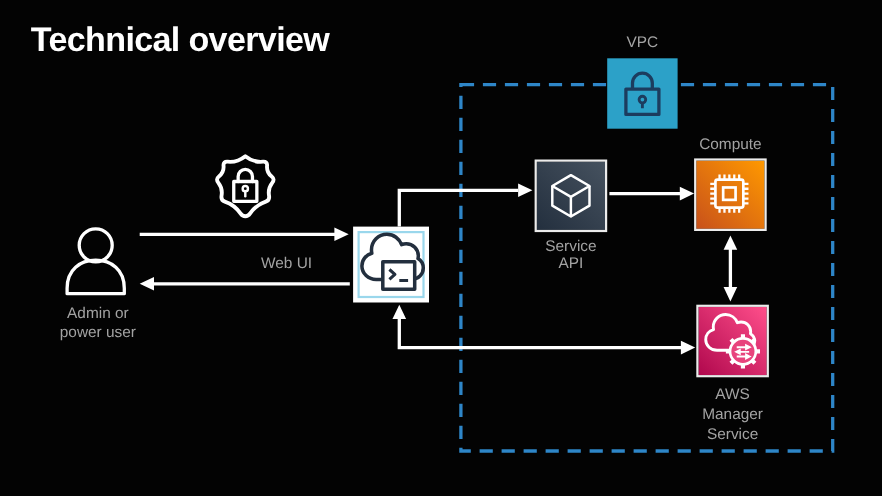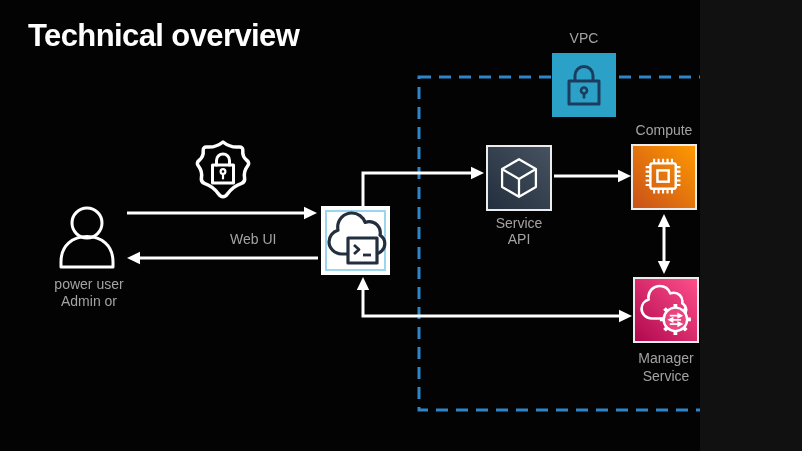--- a/index.html
+++ b/index.html
@@ -1,17 +1,17 @@
 <!DOCTYPE html>
 <html><head>
 <meta charset="utf-8">
 <style>
   html,body{margin:0;padding:0;background:#111;}
   .slide{
-    position:relative; width:700px; height:451px; overflow:hidden;
+    position:relative; width:802px; height:451px; overflow:hidden;
     background:#030303;
     font-family:"Liberation Sans", sans-serif;
   }
   .title{
     position:absolute; left:28px; top:18px;
     color:#fff; font-size:31px; font-weight:bold; letter-spacing:-0.6px;
   }
   .overlay{ position:absolute; left:0; top:0; }
   .label{
     position:absolute; color:#a3a3a3; font-size:14px; line-height:17px;
@@ -61,22 +61,22 @@
     </g>
   </svg>
 
   <svg class="freestanding" style="left:56px;top:203px" width="68" height="68" viewBox="0 0 68 68">
     <g stroke="#FFFFFF" stroke-width="3" fill="none" stroke-linejoin="round">
       <circle cx="31" cy="20" r="15"></circle>
       <path d="M5,64 L5,59 C5,42 17,33.5 31,33.5 C45,33.5 57,42 57,59 L57,64 Z"></path>
     </g>
   </svg>
   <div class="label" style="left:29px;top:276px;width:120px">
+    <div>Admin or</div>
     <div>power user</div>
-    <div>Admin or</div>
   </div>
 
   <svg class="freestanding" style="left:192px;top:139px" width="62" height="66" viewBox="0 0 62 66">
     <g stroke="#FFFFFF" fill="none" stroke-linejoin="round" stroke-linecap="round">
       <path stroke-width="3.5" d="M31,3 C36,7 42,8.5 47,8 C49.5,7.7 51,9 50.8,11.5
         C50.4,15.5 51.8,19 55,21.5 C57,23 57.2,25 55.6,27 C52.8,30.5 51.8,34.5 52.6,39
         C53,41.5 52,43.5 49.6,44.3 C44,46.2 39,49.8 35.4,55 C33,58.5 29,58.5 26.6,55
         C23,49.8 18,46.2 12.4,44.3 C10,43.5 9,41.5 9.4,39 C10.2,34.5 9.2,30.5 6.4,27
         C4.8,25 5,23 7,21.5 C10.2,19 11.6,15.5 11.2,11.5 C11,9 12.5,7.7 15,8
         C20,8.5 26,7 31,3 Z"></path>
@@ -95,21 +95,21 @@
           C16.8,23.2 16.7,22.2 16.7,21.1 C16.7,13.3 23,7 30.8,7
           C36.9,7 42.1,10.9 44.1,16.4 C45.4,15.9 46.8,15.6 48.3,15.6
           C54.4,15.6 59.3,20.5 59.3,26.6 C59.3,27.5 59.2,28.3 59,29.1
           C61.9,30.9 63.8,34.1 63.8,37.7 C63.8,43.4 59.2,48 53.5,48 Z"></path>
         <rect x="27" y="32" width="29" height="25" fill="#FFFFFF"></rect>
         <polyline points="33,39 38,43.5 33,48" stroke-width="2.8"></polyline>
         <line x1="42" y1="49" x2="50" y2="49" stroke-width="2.8"></line>
       </g>
     </svg>
   </div>
-  <div class="label" style="left:230px;top:231px;width:85px;text-align:left">Web UI</div>
+  <div class="label" style="left:218px;top:231px;width:85px;text-align:center">Web UI</div>
 
   <div class="label" style="left:552px;top:30px;width:64px">VPC</div>
   <div class="icon-square vpc-sq">
     <svg width="64" height="64" viewBox="0 0 64 64">
       <g stroke="#1C3C5E" fill="none" stroke-linejoin="round">
         <rect x="17" y="28" width="30" height="23" stroke-width="3"></rect>
         <path d="M23,28 V22.5 a9,9 0 0 1 18,0 V28" stroke-width="3"></path>
         <circle cx="32" cy="37.5" r="3" stroke-width="2.6"></circle>
         <path d="M32,40.5 V45.5" stroke-width="2.6"></path>
       </g>
@@ -164,17 +164,18 @@
         <line x1="37" y1="39" x2="47" y2="39"></line>
         <polygon points="49.5,39 46,37.2 46,40.8"></polygon>
         <line x1="39" y1="43.5" x2="49" y2="43.5"></line>
         <polygon points="36.5,43.5 40,41.7 40,45.3"></polygon>
         <line x1="37" y1="48" x2="47" y2="48"></line>
         <polygon points="49.5,48 46,46.2 46,49.8"></polygon>
       </g>
     </svg>
   </div>
   <div class="label" style="left:616px;top:349px;width:100px;line-height:18px">
+    <div>AWS</div>
     <div>Manager</div>
     <div>Service</div>
   </div>
 
 </div>
 
 </body></html>

